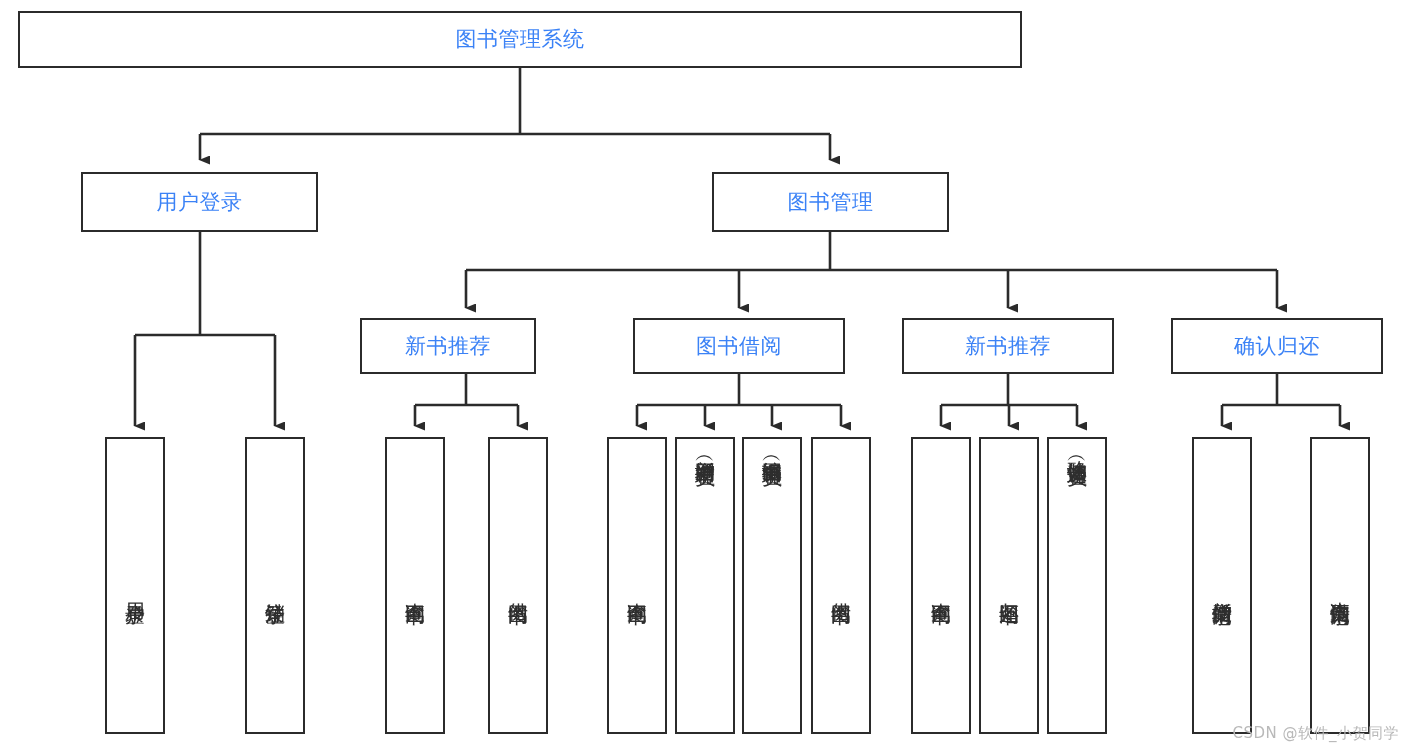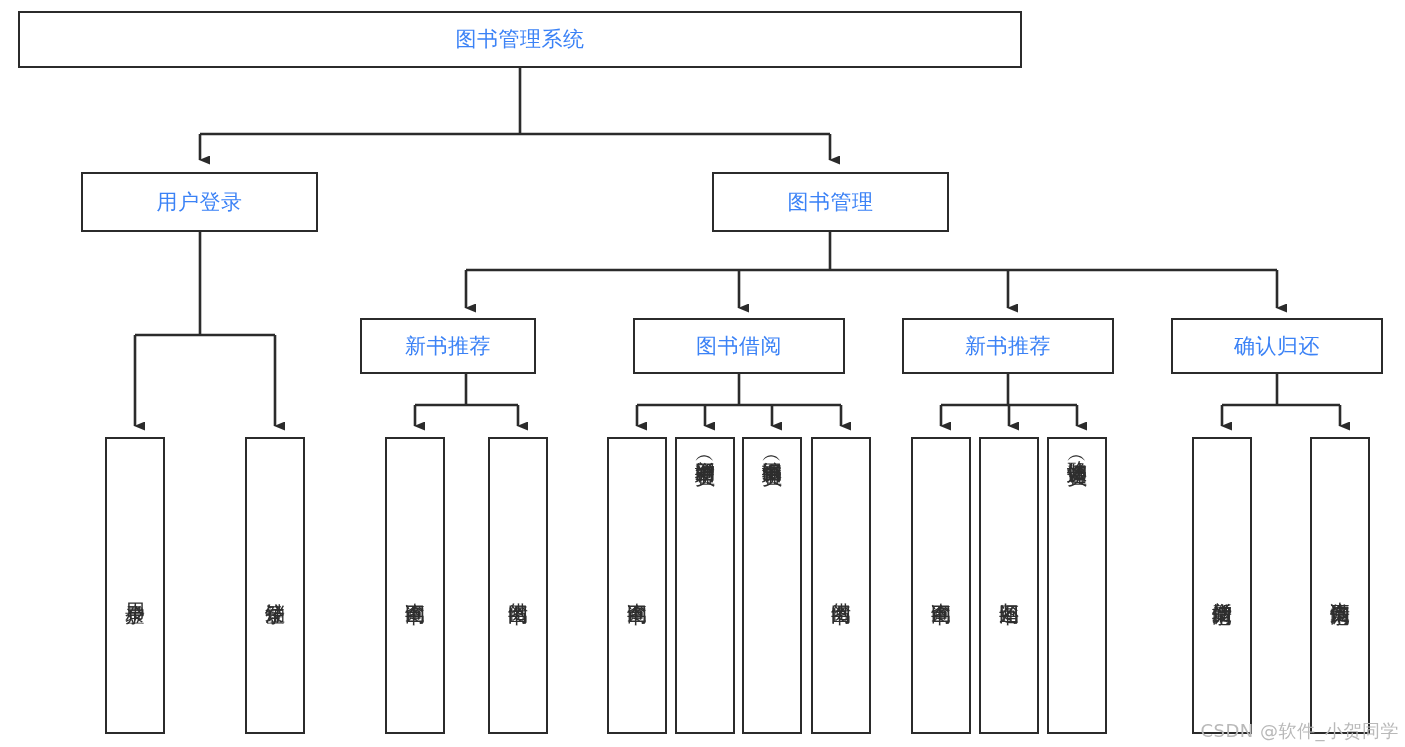--- a/index.html
+++ b/index.html
@@ -56,21 +56,21 @@
     letter-spacing: 1px;
     white-space: nowrap;
   }
   .node-box.leaf.center-v {
     align-items: center;
   }
   .watermark {
     position: absolute;
     right: 6px;
     bottom: 4px;
-    font-size: 18px;
+    font-size: 15px;
     color: #b9b9b9;
     white-space: nowrap;
     letter-spacing: 0.5px;
   }
 </style>
 </head>
 <body>
 
 <div id="diagram-root">
 

